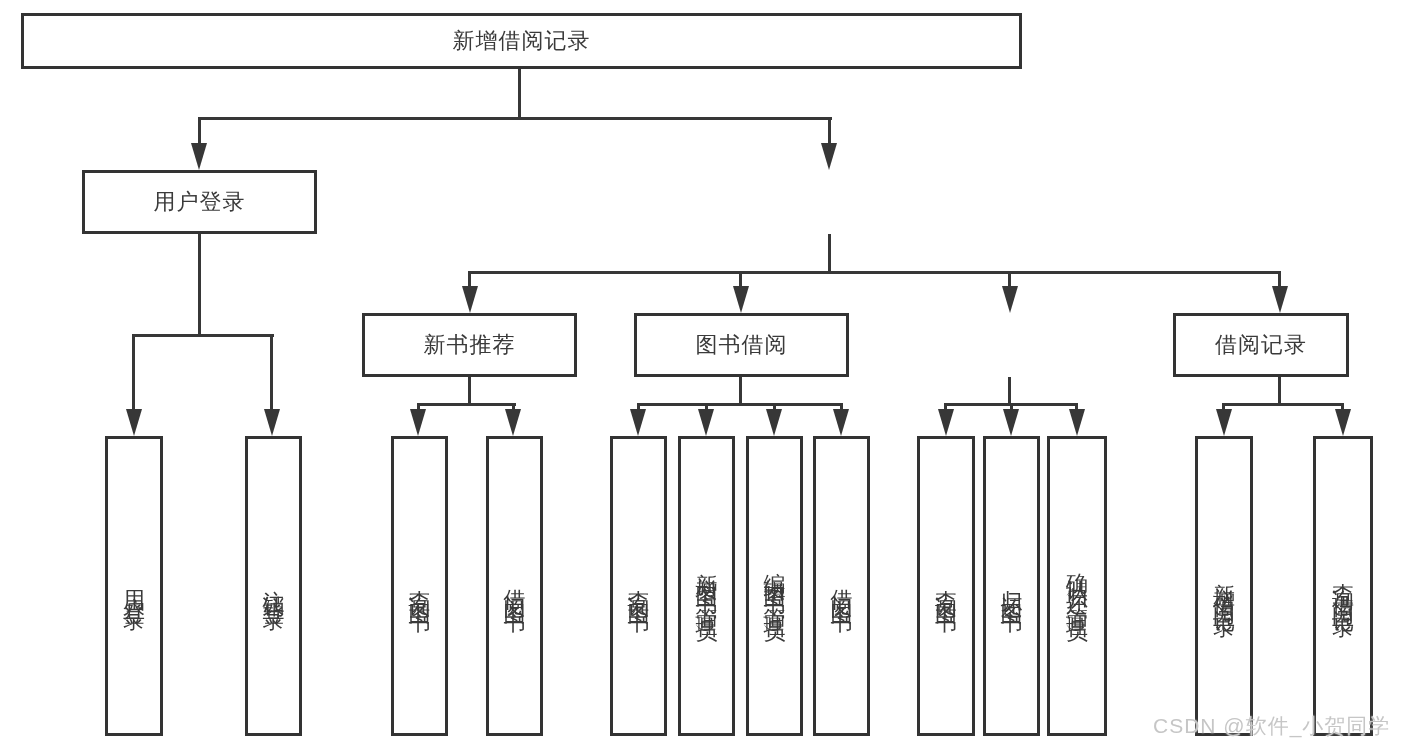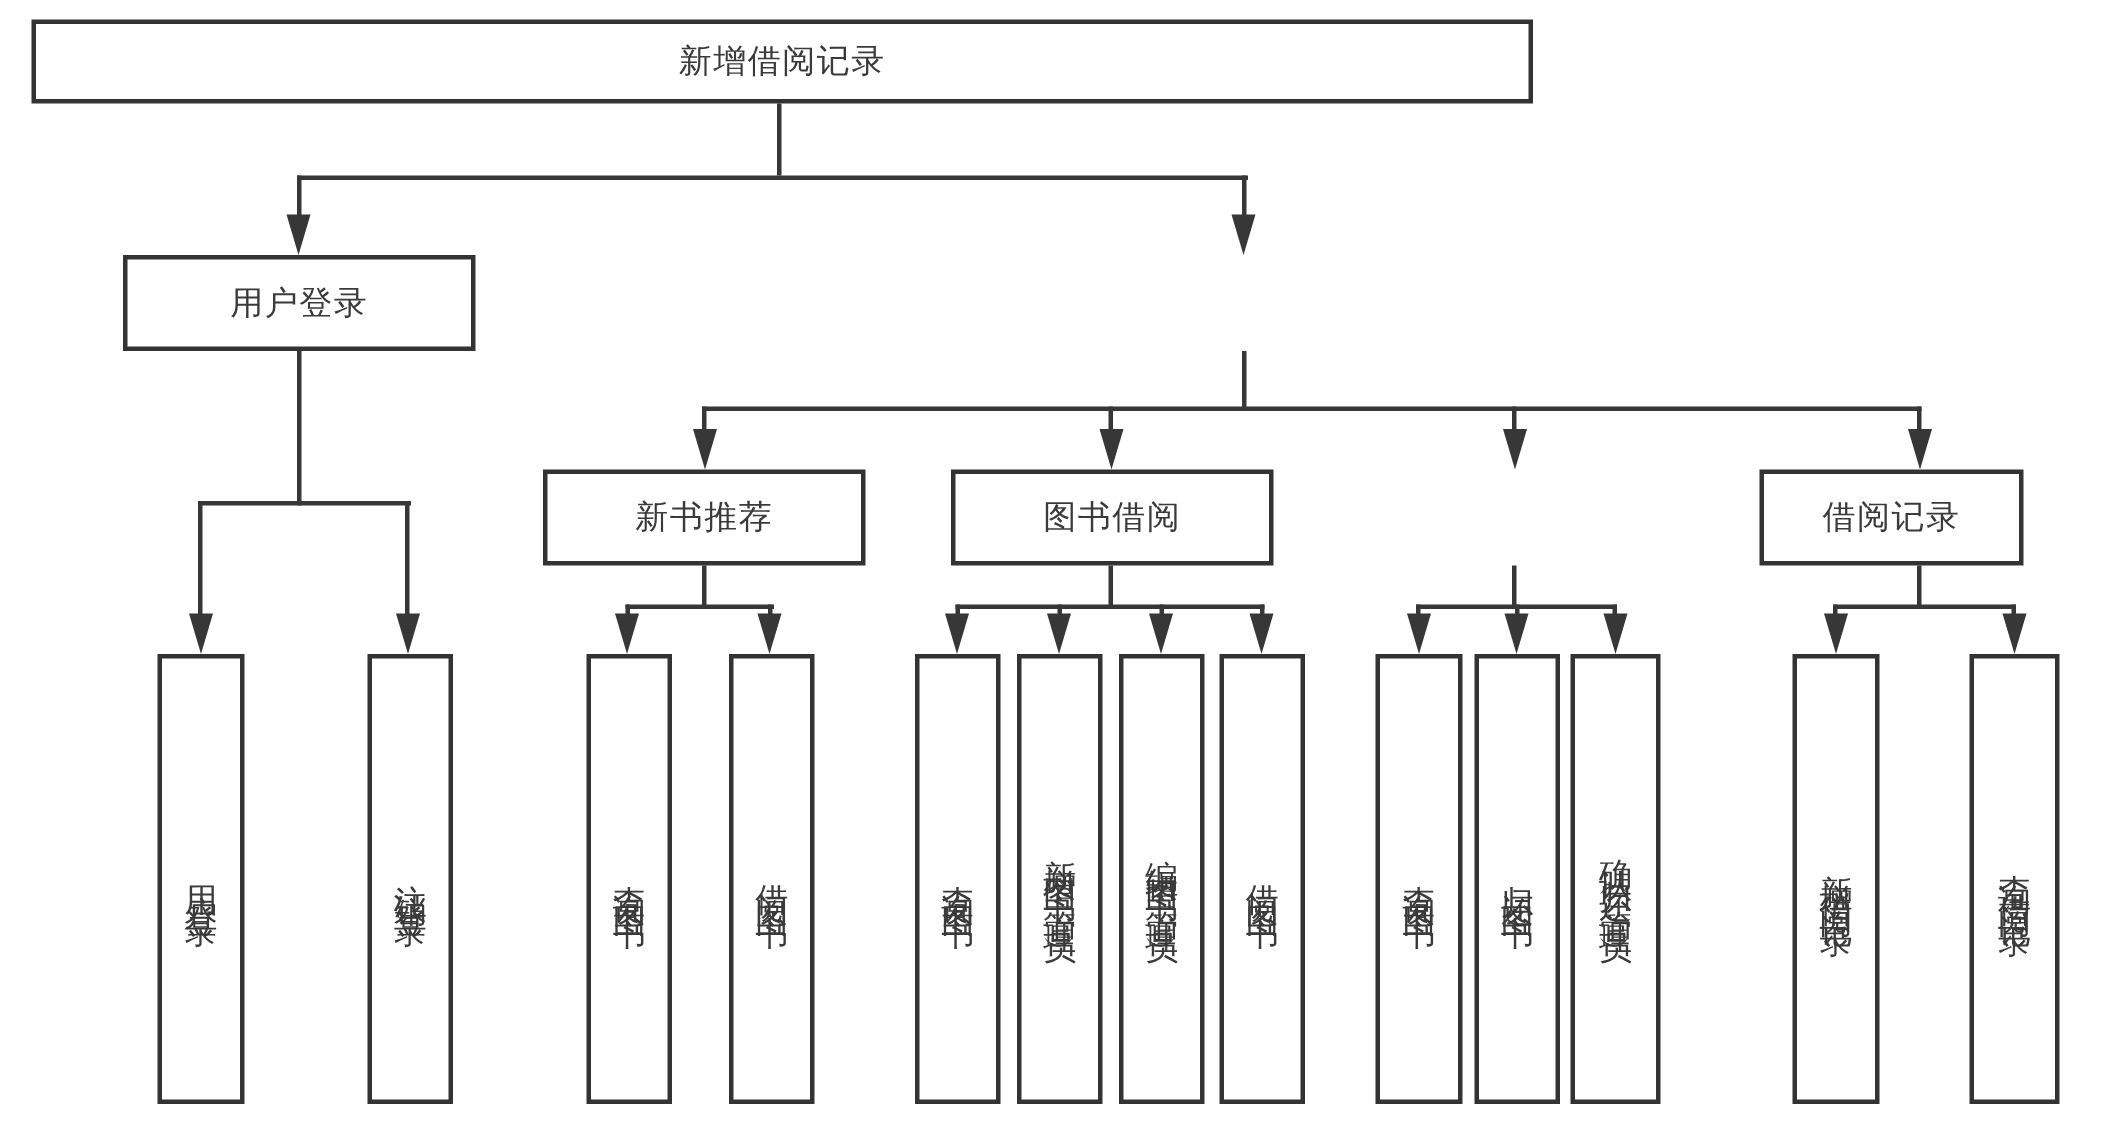--- a/index.html
+++ b/index.html
@@ -112,14 +112,15 @@
   <div class="lv" style="left:1075px;top:403px;height:10px"></div>
   <div class="ah" style="left:1069px;top:409px"></div>
 
   <div class="lv" style="left:1278px;top:377px;height:28px"></div>
   <div class="lh" style="left:1222px;top:403px;width:122px"></div>
   <div class="lv" style="left:1222px;top:403px;height:10px"></div>
   <div class="ah" style="left:1216px;top:409px"></div>
   <div class="lv" style="left:1341px;top:403px;height:10px"></div>
   <div class="ah" style="left:1335px;top:409px"></div>
 
+  <div class="watermark">CSDN @软件_小贺同学</div>
 
 </div>
 
 </body></html>

